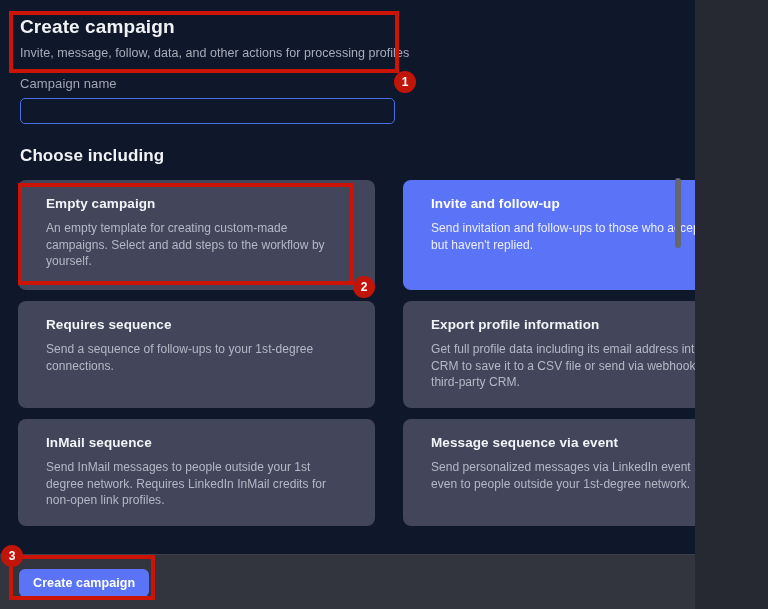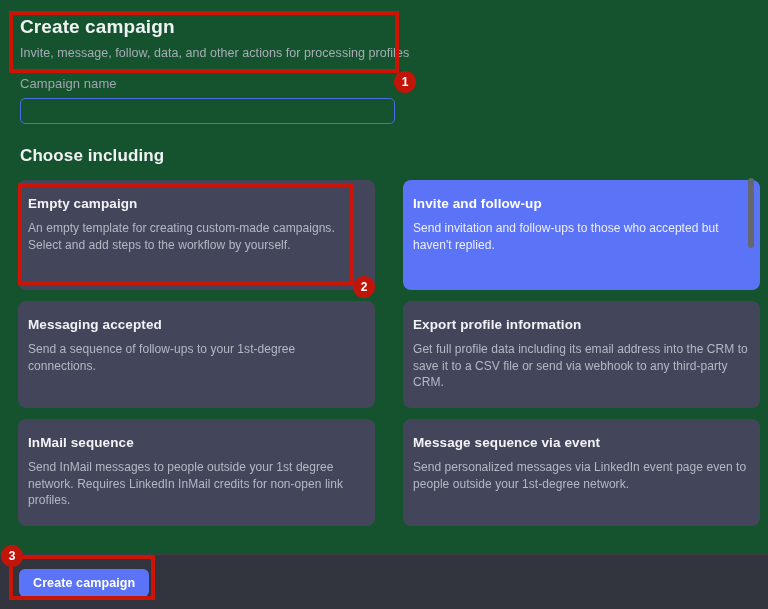--- a/index.html
+++ b/index.html
@@ -4,22 +4,22 @@
 <style>
   * { box-sizing: border-box; margin: 0; padding: 0; }
   html, body {
     width: 768px; height: 609px;
     background: #272932;
     font-family: "Liberation Sans", sans-serif;
     overflow: hidden;
   }
   #app {
     position: relative;
-    width: 768px; height: 609px;
-    background: #14532d;
+    width: 695px; height: 609px;
+    background: #0f172a;
   }
 
   
   .scroll-body {
     position: absolute;
     left: 0; top: 0; right: 0;
     height: 554px;
     overflow: hidden;
   }
 
@@ -70,21 +70,21 @@
 
   .template-grid {
     display: grid;
     grid-template-columns: 357px 357px;
     gap: 11px 28px;
     padding: 14px 0 0 18px;
   }
   .template-card {
     background: #43465a;
     border-radius: 8px;
-    padding: 16px 10px;
+    padding: 16px 28px;
     min-height: 107px;
     cursor: pointer;
   }
   .template-card.row0 { min-height: 110px; }
   .template-card.selected {
     background: #5b74f7;
   }
   .card-title {
     font-size: 13.5px;
     font-weight: bold;
@@ -182,21 +182,21 @@
         <div class="card-title">Empty campaign</div>
         <div class="card-desc">An empty template for creating custom-made campaigns. Select and add steps to the workflow by yourself.</div>
       </div>
 
       <div class="template-card row0 selected">
         <div class="card-title">Invite and follow-up</div>
         <div class="card-desc">Send invitation and follow-ups to those who accepted but haven't replied.</div>
       </div>
 
       <div class="template-card">
-        <div class="card-title">Messaging accepted</div>
+        <div class="card-title">Requires sequence</div>
         <div class="card-desc">Send a sequence of follow-ups to your 1st-degree connections.</div>
       </div>
 
       <div class="template-card">
         <div class="card-title">Export profile information</div>
         <div class="card-desc">Get full profile data including its email address into the CRM to save it to a CSV file or send via webhook to any third-party CRM.</div>
       </div>
 
       <div class="template-card">
         <div class="card-title">InMail sequence</div>

